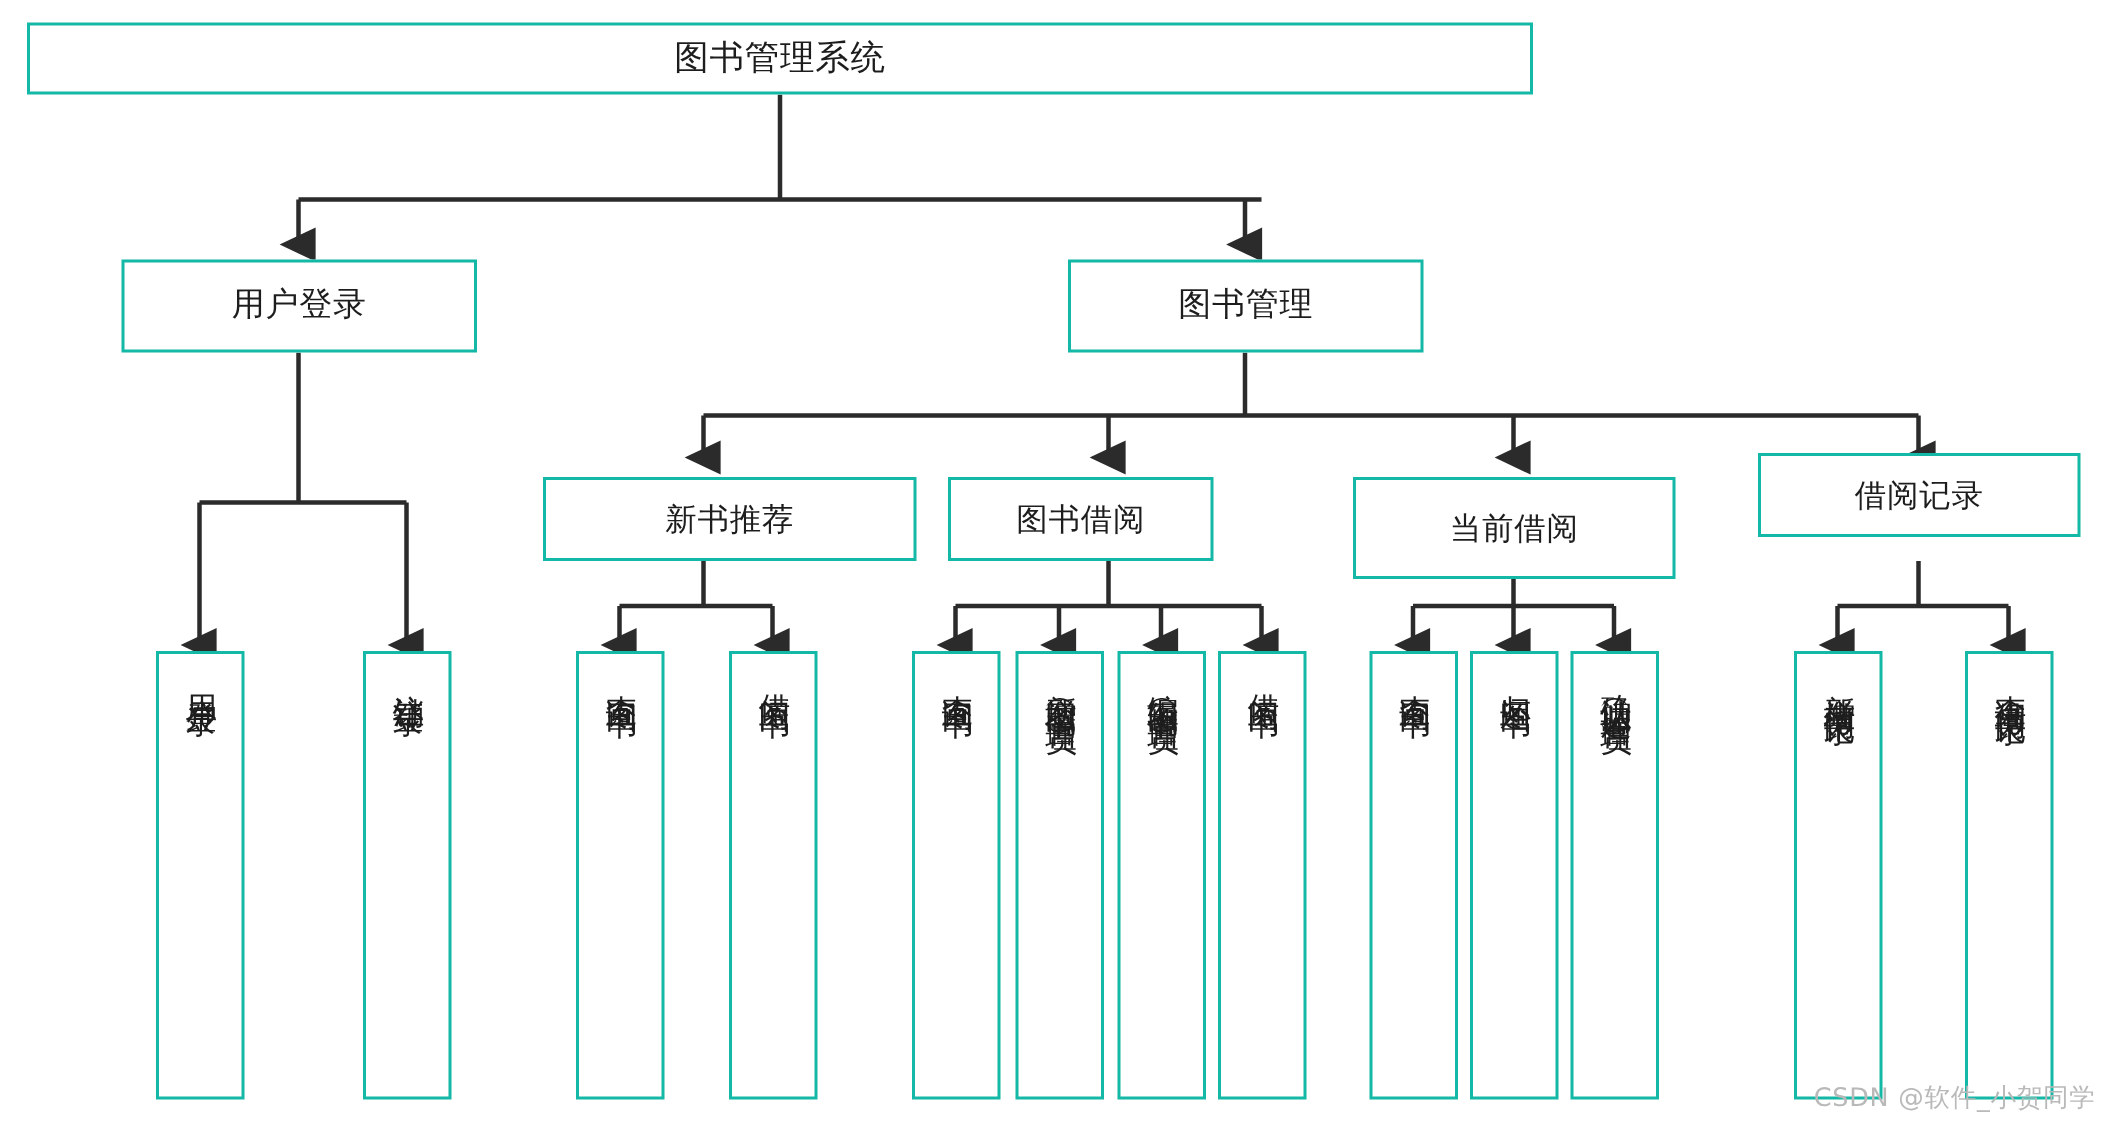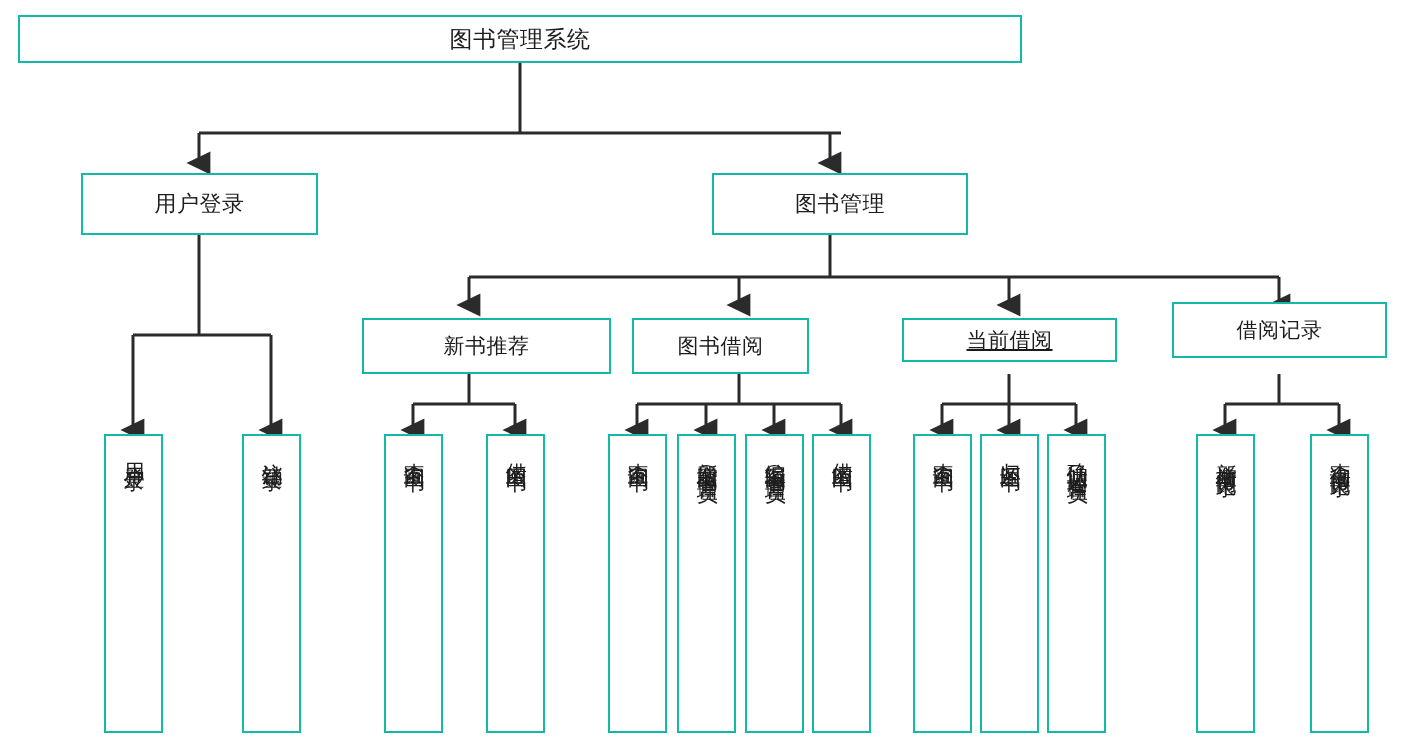--- a/index.html
+++ b/index.html
@@ -121,31 +121,31 @@
     </g>
   </svg>
 
   <div class="node root" style="left:18px;top:15px;width:1004px;height:48px;">
     <span class="lbl">图书管理系统</span>
   </div>
 
   <div class="node lvl1" style="left:81px;top:173px;width:237px;height:62px;">
     <span class="lbl">用户登录</span>
   </div>
-  <div class="node lvl1" style="left:712px;top:173px;width:256px;height:62px;">
+  <div class="node lvl1" style="left:712px;top:173px;width:237px;height:62px;">
     <span class="lbl">图书管理</span>
   </div>
 
   <div class="node lvl2" style="left:362px;top:318px;width:249px;height:56px;">
     <span class="lbl">新书推荐</span>
   </div>
   <div class="node lvl2" style="left:632px;top:318px;width:177px;height:56px;">
     <span class="lbl">图书借阅</span>
   </div>
-  <div class="node lvl2" style="left:902px;top:318px;width:215px;height:44px;text-decoration:underline;">
+  <div class="node lvl2" style="left:902px;top:318px;width:215px;height:68px;">
     <span class="lbl">当前借阅</span>
   </div>
   <div class="node lvl2" style="left:1172px;top:302px;width:215px;height:56px;">
     <span class="lbl">借阅记录</span>
   </div>
 
   <div class="node leaf" style="left:104px;top:434px;width:59px;height:299px;">
     <span class="lbl">用户登录</span>
   </div>
   <div class="node leaf" style="left:242px;top:434px;width:59px;height:299px;">
@@ -182,14 +182,15 @@
     <span class="lbl">确认归还（管理员）</span>
   </div>
 
   <div class="node leaf" style="left:1196px;top:434px;width:59px;height:299px;">
     <span class="lbl">新增借阅记录</span>
   </div>
   <div class="node leaf" style="left:1310px;top:434px;width:59px;height:299px;">
     <span class="lbl">查询借阅记录</span>
   </div>
 
+  <div class="watermark">CSDN @软件_小贺同学</div>
 
 </div>
 
 </body></html>

